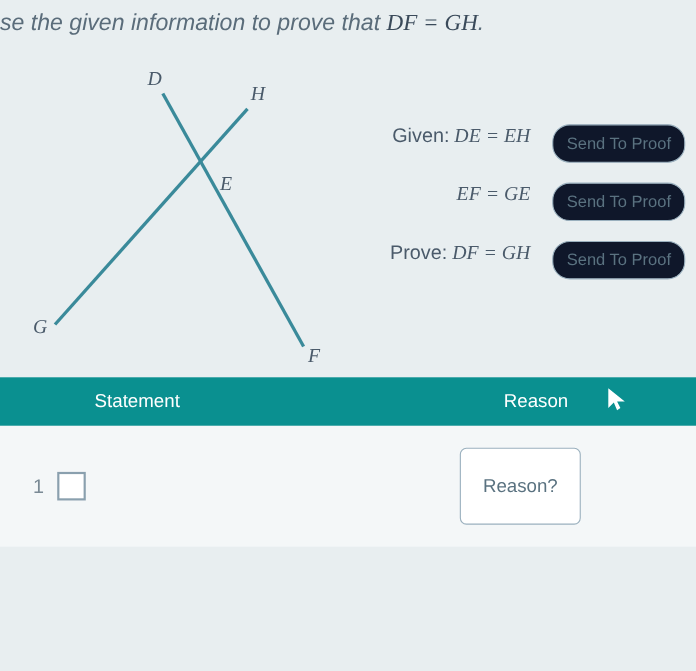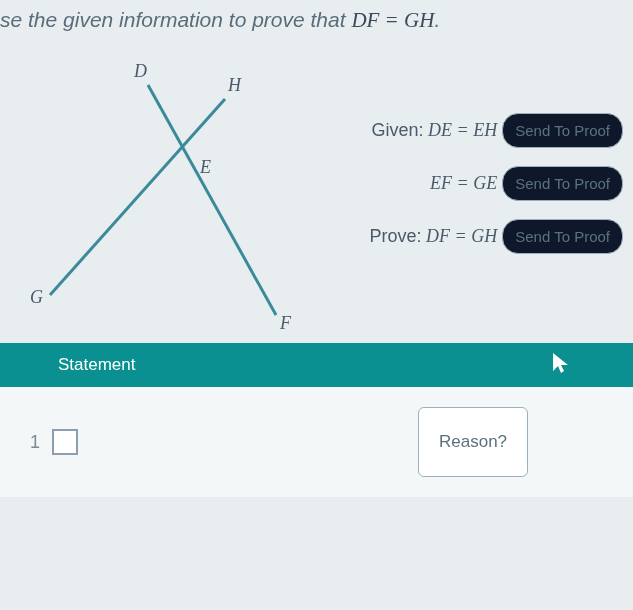--- a/index.html
+++ b/index.html
@@ -32,24 +32,23 @@
       height: 280px;
       position: relative;
       flex-shrink: 0;
     }
     .givens {
       flex: 1;
       padding: 70px 10px 0 0;
     }
     .given-row {
       display: flex;
-      align-items: center;
       justify-content: flex-end;
       margin-bottom: 18px;
-      gap: 5px;
+      gap: 20px;
     }
     .given-text {
       font-size: 18px;
       color: #4a5a6a;
       font-family: 'Times New Roman', serif;
     }
     .given-text .lbl {
       font-style: normal;
       font-family: Arial, sans-serif;
     }
@@ -173,22 +172,23 @@
     <div class="given-row">
       <div class="given-text">
         <span class="lbl">Prove:</span>
         <span class="eq">DF = GH</span>
       </div>
       <button class="send-btn">Send To Proof</button>
     </div>
   </div>
 </div>
 
-<div class="proof-header" style="position:relative;">
+<div class="proof-header" style="position:relative;padding-left:28px;">
   <div class="col-statement">Statement</div>
+  <div class="col-reason">Reason</div>
   <div class="cursor-icon">
     <svg width="22" height="26" viewBox="0 0 22 26">
         <path d="M2 2 L2 20 L7 15 L10 22 L13 20 L10 14 L17 14 Z" fill="#fff"></path>
       </svg>
   </div>
 </div>
 
 <div class="proof-body">
   <div class="proof-row">
     <span class="row-num">1</span>

